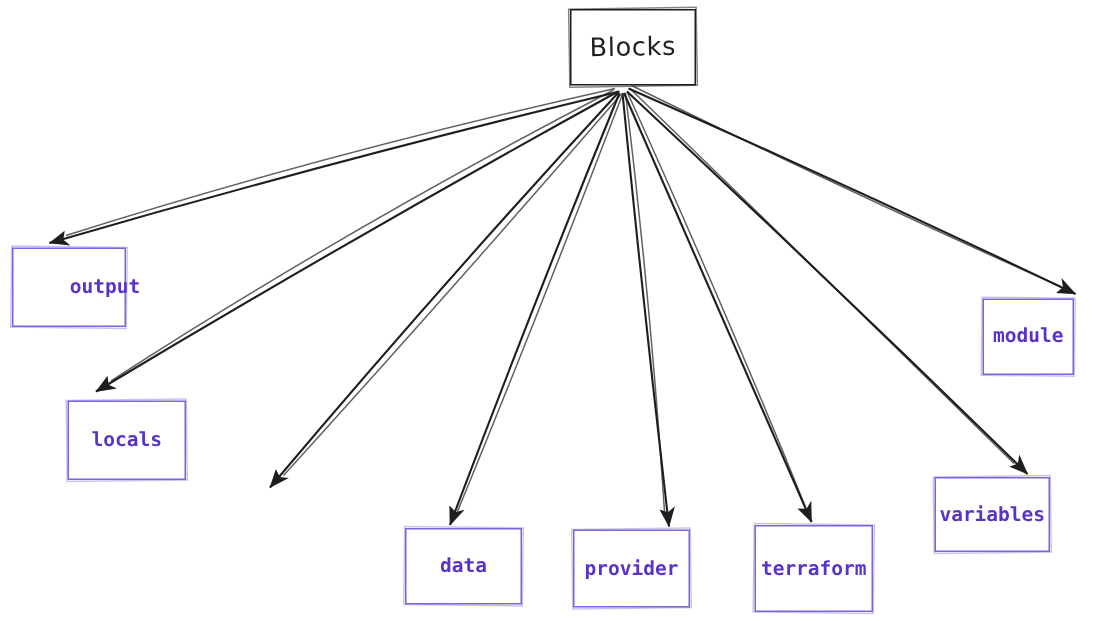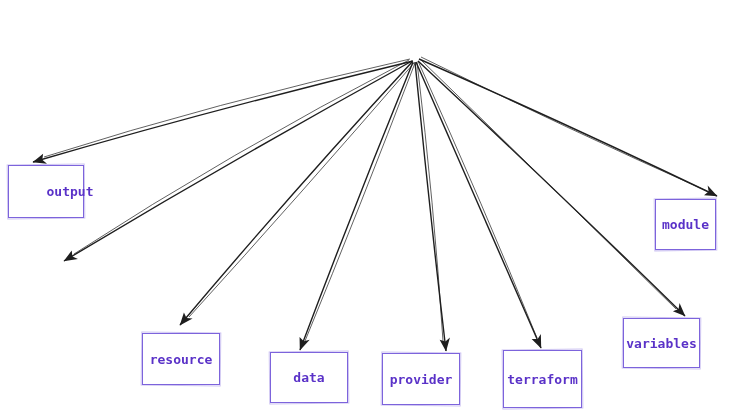--- a/index.html
+++ b/index.html
@@ -119,29 +119,32 @@
       <path class="shaft2" d="M418,61 Q484,207 537,338"></path>
 
       <path class="shaft" d="M418,61 Q551,185 685,316" marker-end="url(#ah)"></path>
       <path class="shaft2" d="M420,59 Q556,191 676,309"></path>
 
       <path class="shaft" d="M419,59 Q567,124 717,196" marker-end="url(#ah)"></path>
       <path class="shaft2" d="M421,57 Q572,131 707,191"></path>
     </g>
   </svg>
 
+  <div class="root-node pos-root">
+    <span class="label">Blocks</span>
+  </div>
 
   <div class="node pos-output">
     <span>output</span>
   </div>
 
+  <div class="node pos-locals">
+    <span>locals</span>
+  </div>
 
-  <div class="node pos-resource">
-    <span>resource</span>
-  </div>
 
   <div class="node pos-data">
     <span>data</span>
   </div>
 
   <div class="node pos-provider">
     <span>provider</span>
   </div>
 
   <div class="node pos-terraform">

